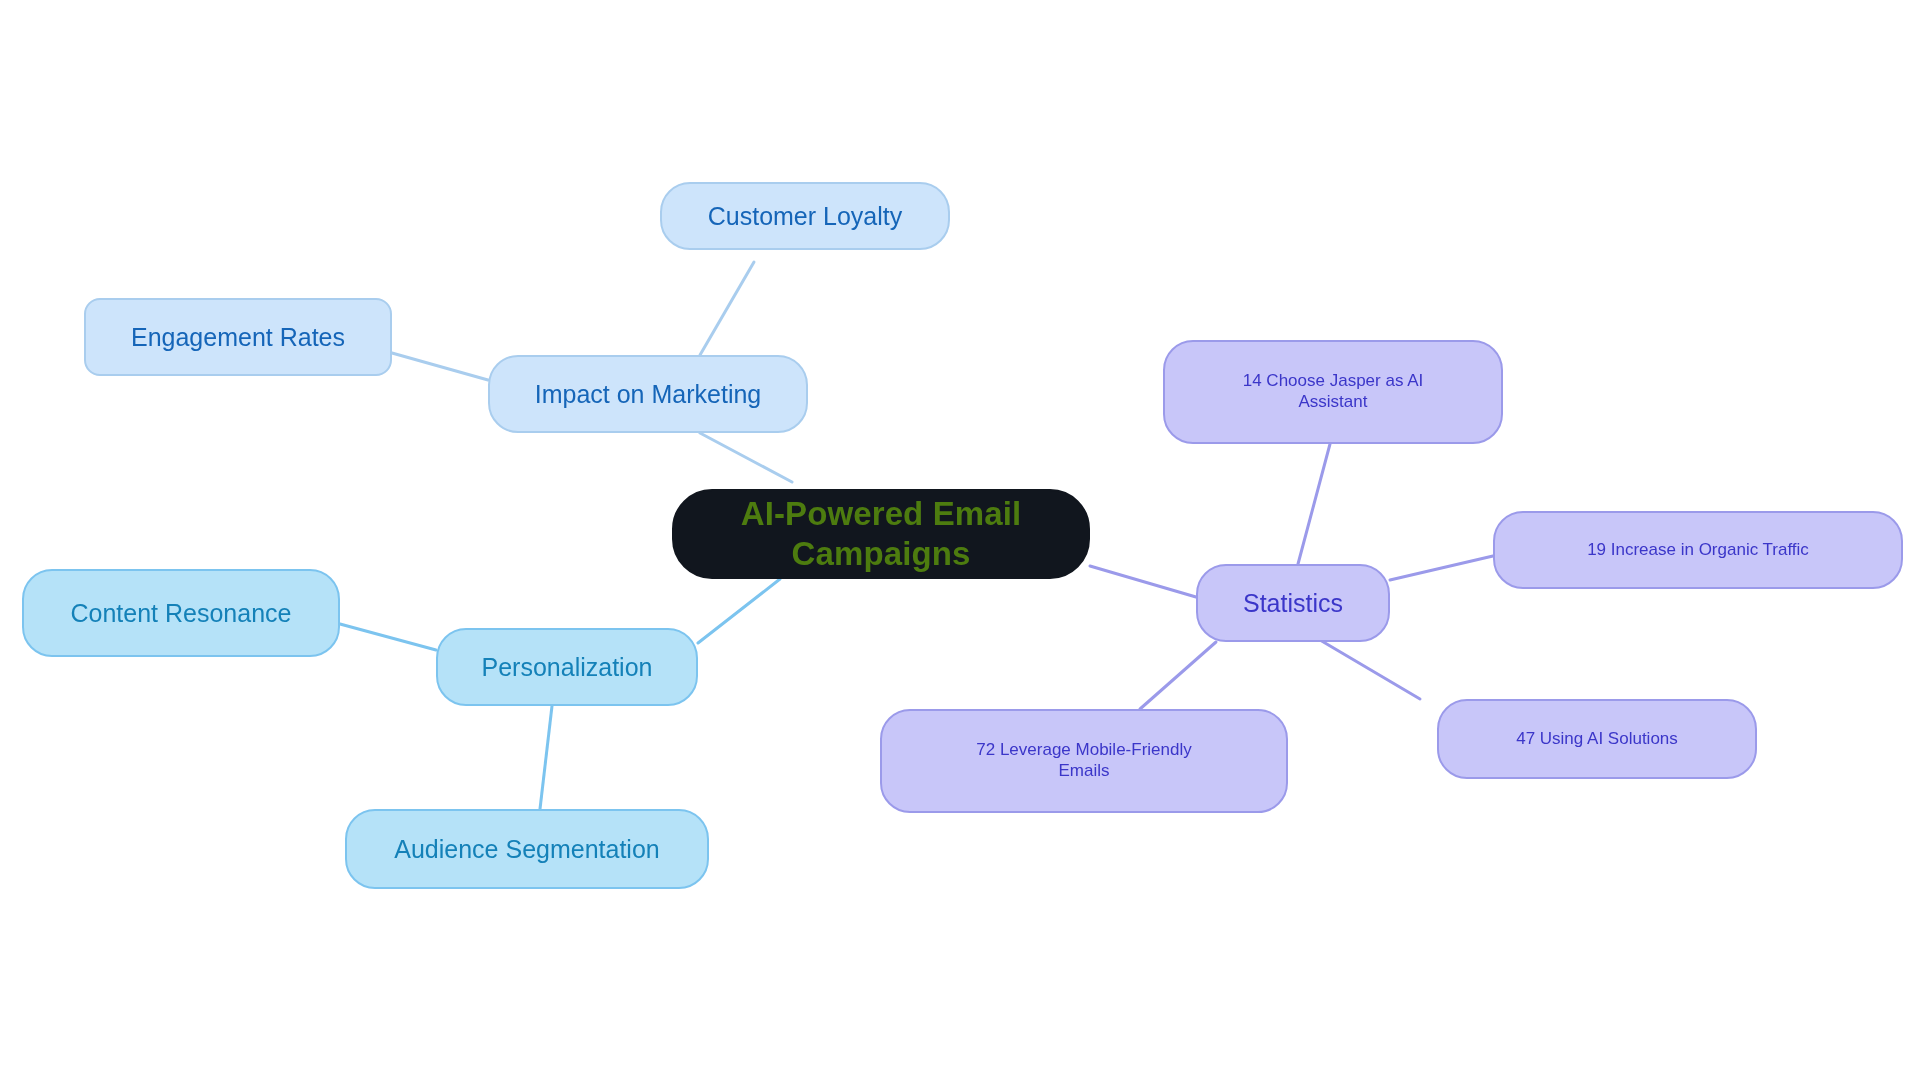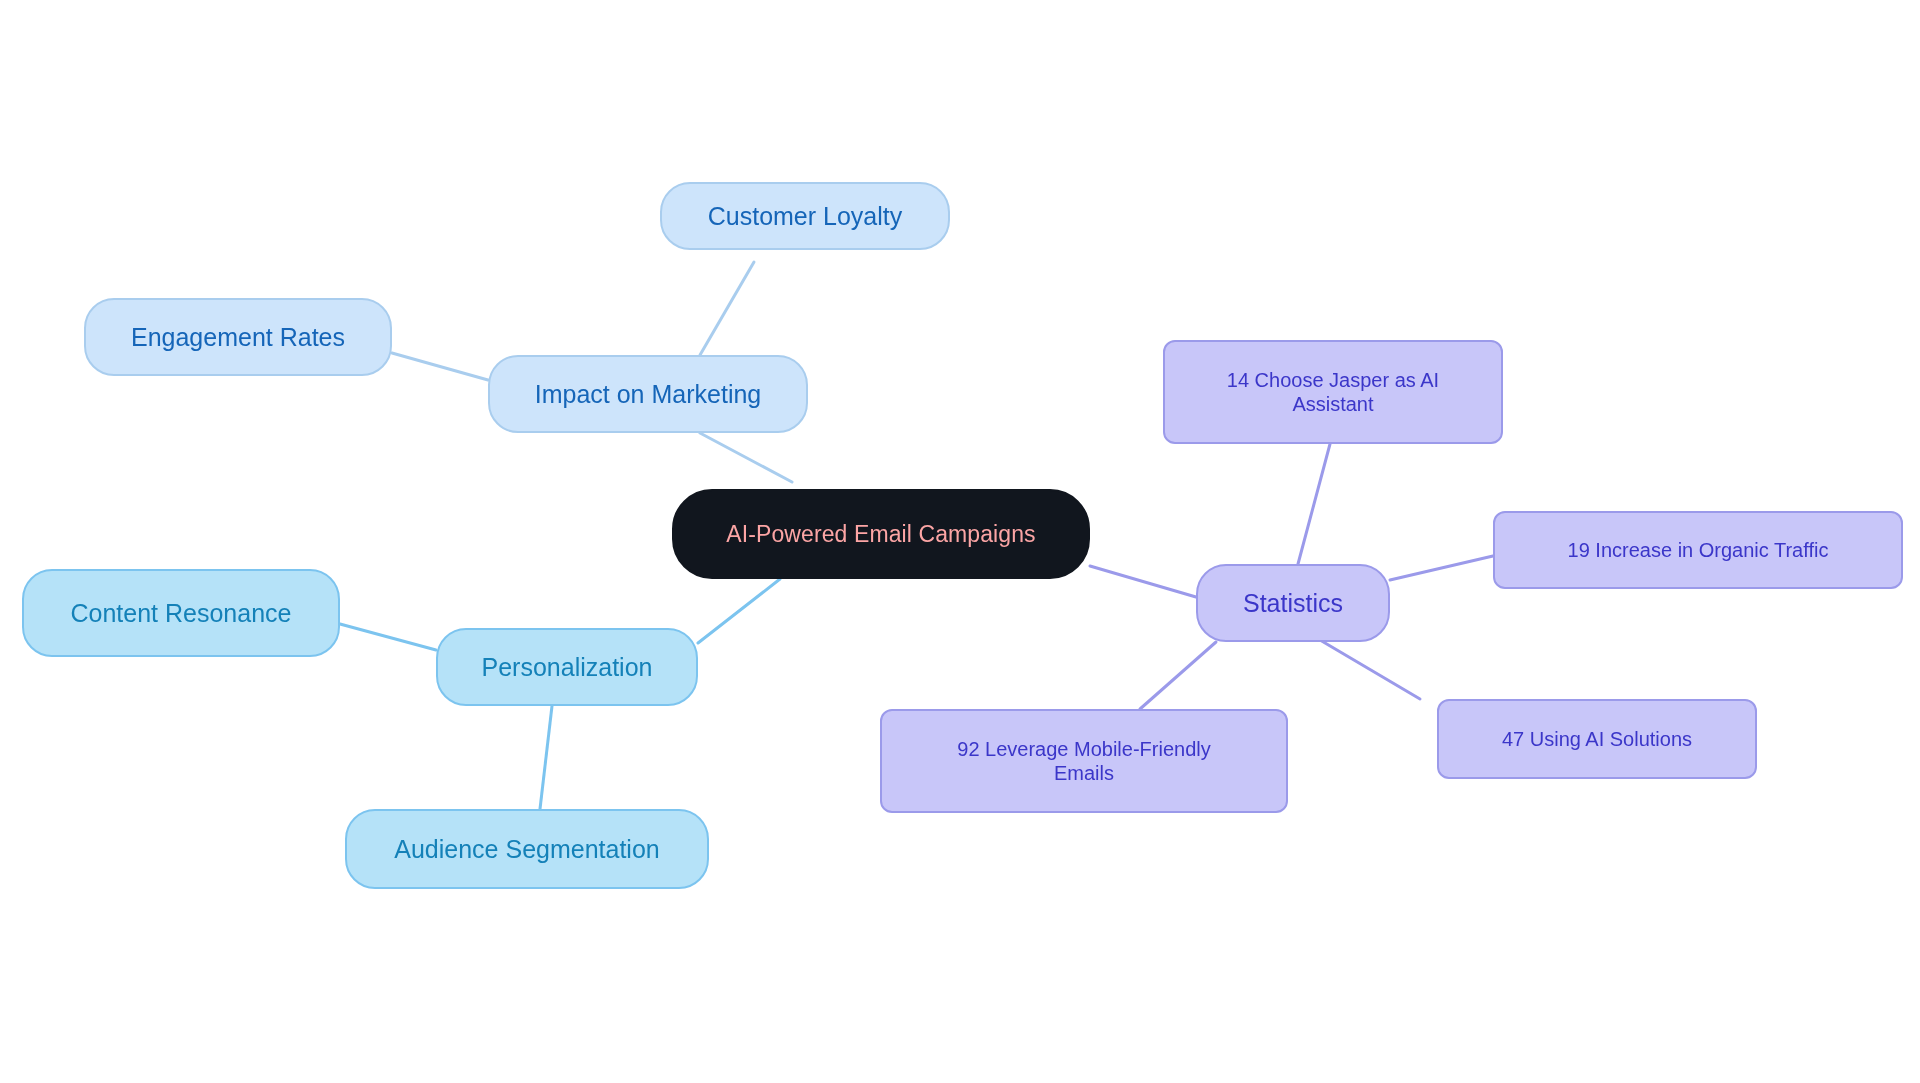--- a/index.html
+++ b/index.html
@@ -43,24 +43,25 @@
     border-width: 2px;
     line-height: 1.22;
     white-space: pre-line;
     padding: 0 14px;
   }
 
   
   .node.root {
     background: #11161e;
     border-color: #11161e;
-    color: #fca5a5;
+    color: #4d7c0f;
     border-radius: 40px;
-    font-size: 23px;
+    font-size: 33px;
     letter-spacing: 0.1px;
+    font-weight: bold;
   }
 
   
   .node.blue {
     background: #cde4fb;
     border-color: #a9cdee;
     color: #1565b8;
     font-size: 25px;
   }
 
@@ -73,22 +74,21 @@
   }
 
   
   .node.purple {
     background: #c8c6f9;
     border-color: #9b9aea;
     color: #3b36c9;
     font-size: 25px;
   }
   .node.purple-leaf {
-    font-size: 20px;
-    border-radius: 12px;
+    font-size: 17px;
   }
 </style>
 </head>
 <body>
 
 <div id="mindmap">
 
   <svg id="edges" viewBox="0 0 1920 1083" width="1920" height="1083" xmlns="http://www.w3.org/2000/svg">
       <line x1="792" y1="482" x2="700" y2="433" stroke="#a9cdee" stroke-width="3" stroke-linecap="round"></line>
       <line x1="700" y1="355" x2="754" y2="262" stroke="#a9cdee" stroke-width="3" stroke-linecap="round"></line>
@@ -100,26 +100,26 @@
       <line x1="1298" y1="564" x2="1330" y2="444" stroke="#9b9aea" stroke-width="3" stroke-linecap="round"></line>
       <line x1="1390" y1="580" x2="1493" y2="556" stroke="#9b9aea" stroke-width="3" stroke-linecap="round"></line>
       <line x1="1216" y1="642" x2="1140" y2="709" stroke="#9b9aea" stroke-width="3" stroke-linecap="round"></line>
       <line x1="1320" y1="640" x2="1420" y2="699" stroke="#9b9aea" stroke-width="3" stroke-linecap="round"></line>
     </svg>
 
   <div id="node-layer">
       <div class="node root" style="left: 672px; top: 489px; width: 418px; height: 90px;">AI-Powered Email Campaigns</div>
       <div class="node blue" style="left: 488px; top: 355px; width: 320px; height: 78px; text-align: center;">Impact on Marketing</div>
       <div class="node blue" style="left: 660px; top: 182px; width: 290px; height: 68px;">Customer Loyalty</div>
-      <div class="node blue" style="left: 84px; top: 298px; width: 308px; height: 78px;">Engagement Rates</div>
+      <div class="node blue" style="left: 84px; top: 298px; width: 308px; height: 78px; border-radius: 16px;">Engagement Rates</div>
       <div class="node cyan" style="left: 436px; top: 628px; width: 262px; height: 78px; text-align: center;">Personalization</div>
       <div class="node cyan" style="left: 22px; top: 569px; width: 318px; height: 88px;">Content Resonance</div>
       <div class="node cyan" style="left: 345px; top: 809px; width: 364px; height: 80px;">Audience Segmentation</div>
       <div class="node purple" style="left: 1196px; top: 564px; width: 194px; height: 78px;">Statistics</div>
       <div class="node purple purple-leaf" style="left: 1163px; top: 340px; width: 340px; height: 104px;">14 Choose Jasper as AI
 Assistant</div>
       <div class="node purple purple-leaf" style="left: 1493px; top: 511px; width: 410px; height: 78px;">19 Increase in Organic Traffic</div>
-      <div class="node purple purple-leaf" style="left: 880px; top: 709px; width: 408px; height: 104px;">92 Leverage Mobile-Friendly
+      <div class="node purple purple-leaf" style="left: 880px; top: 709px; width: 408px; height: 104px;">72 Leverage Mobile-Friendly
 Emails</div>
       <div class="node purple purple-leaf" style="left: 1437px; top: 699px; width: 320px; height: 80px;">47 Using AI Solutions</div>
     </div>
 
 </div>
 
 </body></html>

